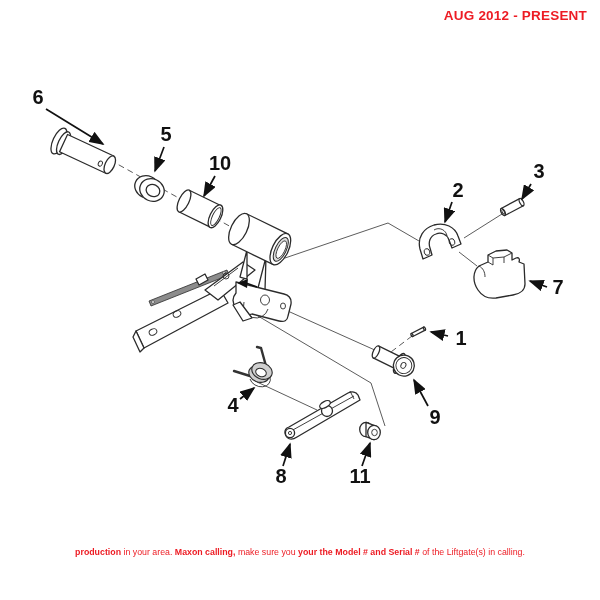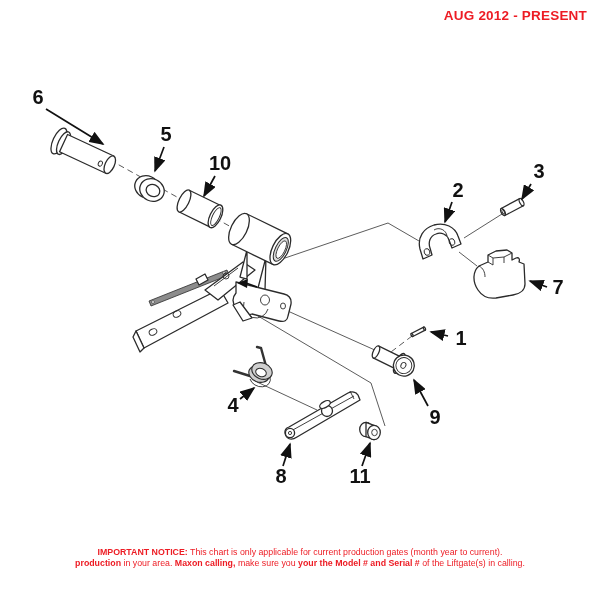--- a/index.html
+++ b/index.html
@@ -210,17 +210,16 @@
         <text class="num" x="281" y="483">8</text>
       </g>
       <g>
         <path class="co" marker-end="url(#ah)" d="M 362 466 L 370 443"></path>
         <text class="num" x="360" y="483">11</text>
       </g>
     </g>
   </svg>
 
   <div id="ftr">
-    <div><b>IMPORTANT NOTICE:</b><span> This chart is only applicable for current production gates (month year to current).</span></div>
     <div><b>production</b><span> in your area. </span><b>Maxon calling,</b><span> make sure you </span><b>your the Model # and Serial #</b><span> of the Liftgate(s) in calling.</span></div>
   </div>
 
 </div>
 
 </body></html>

